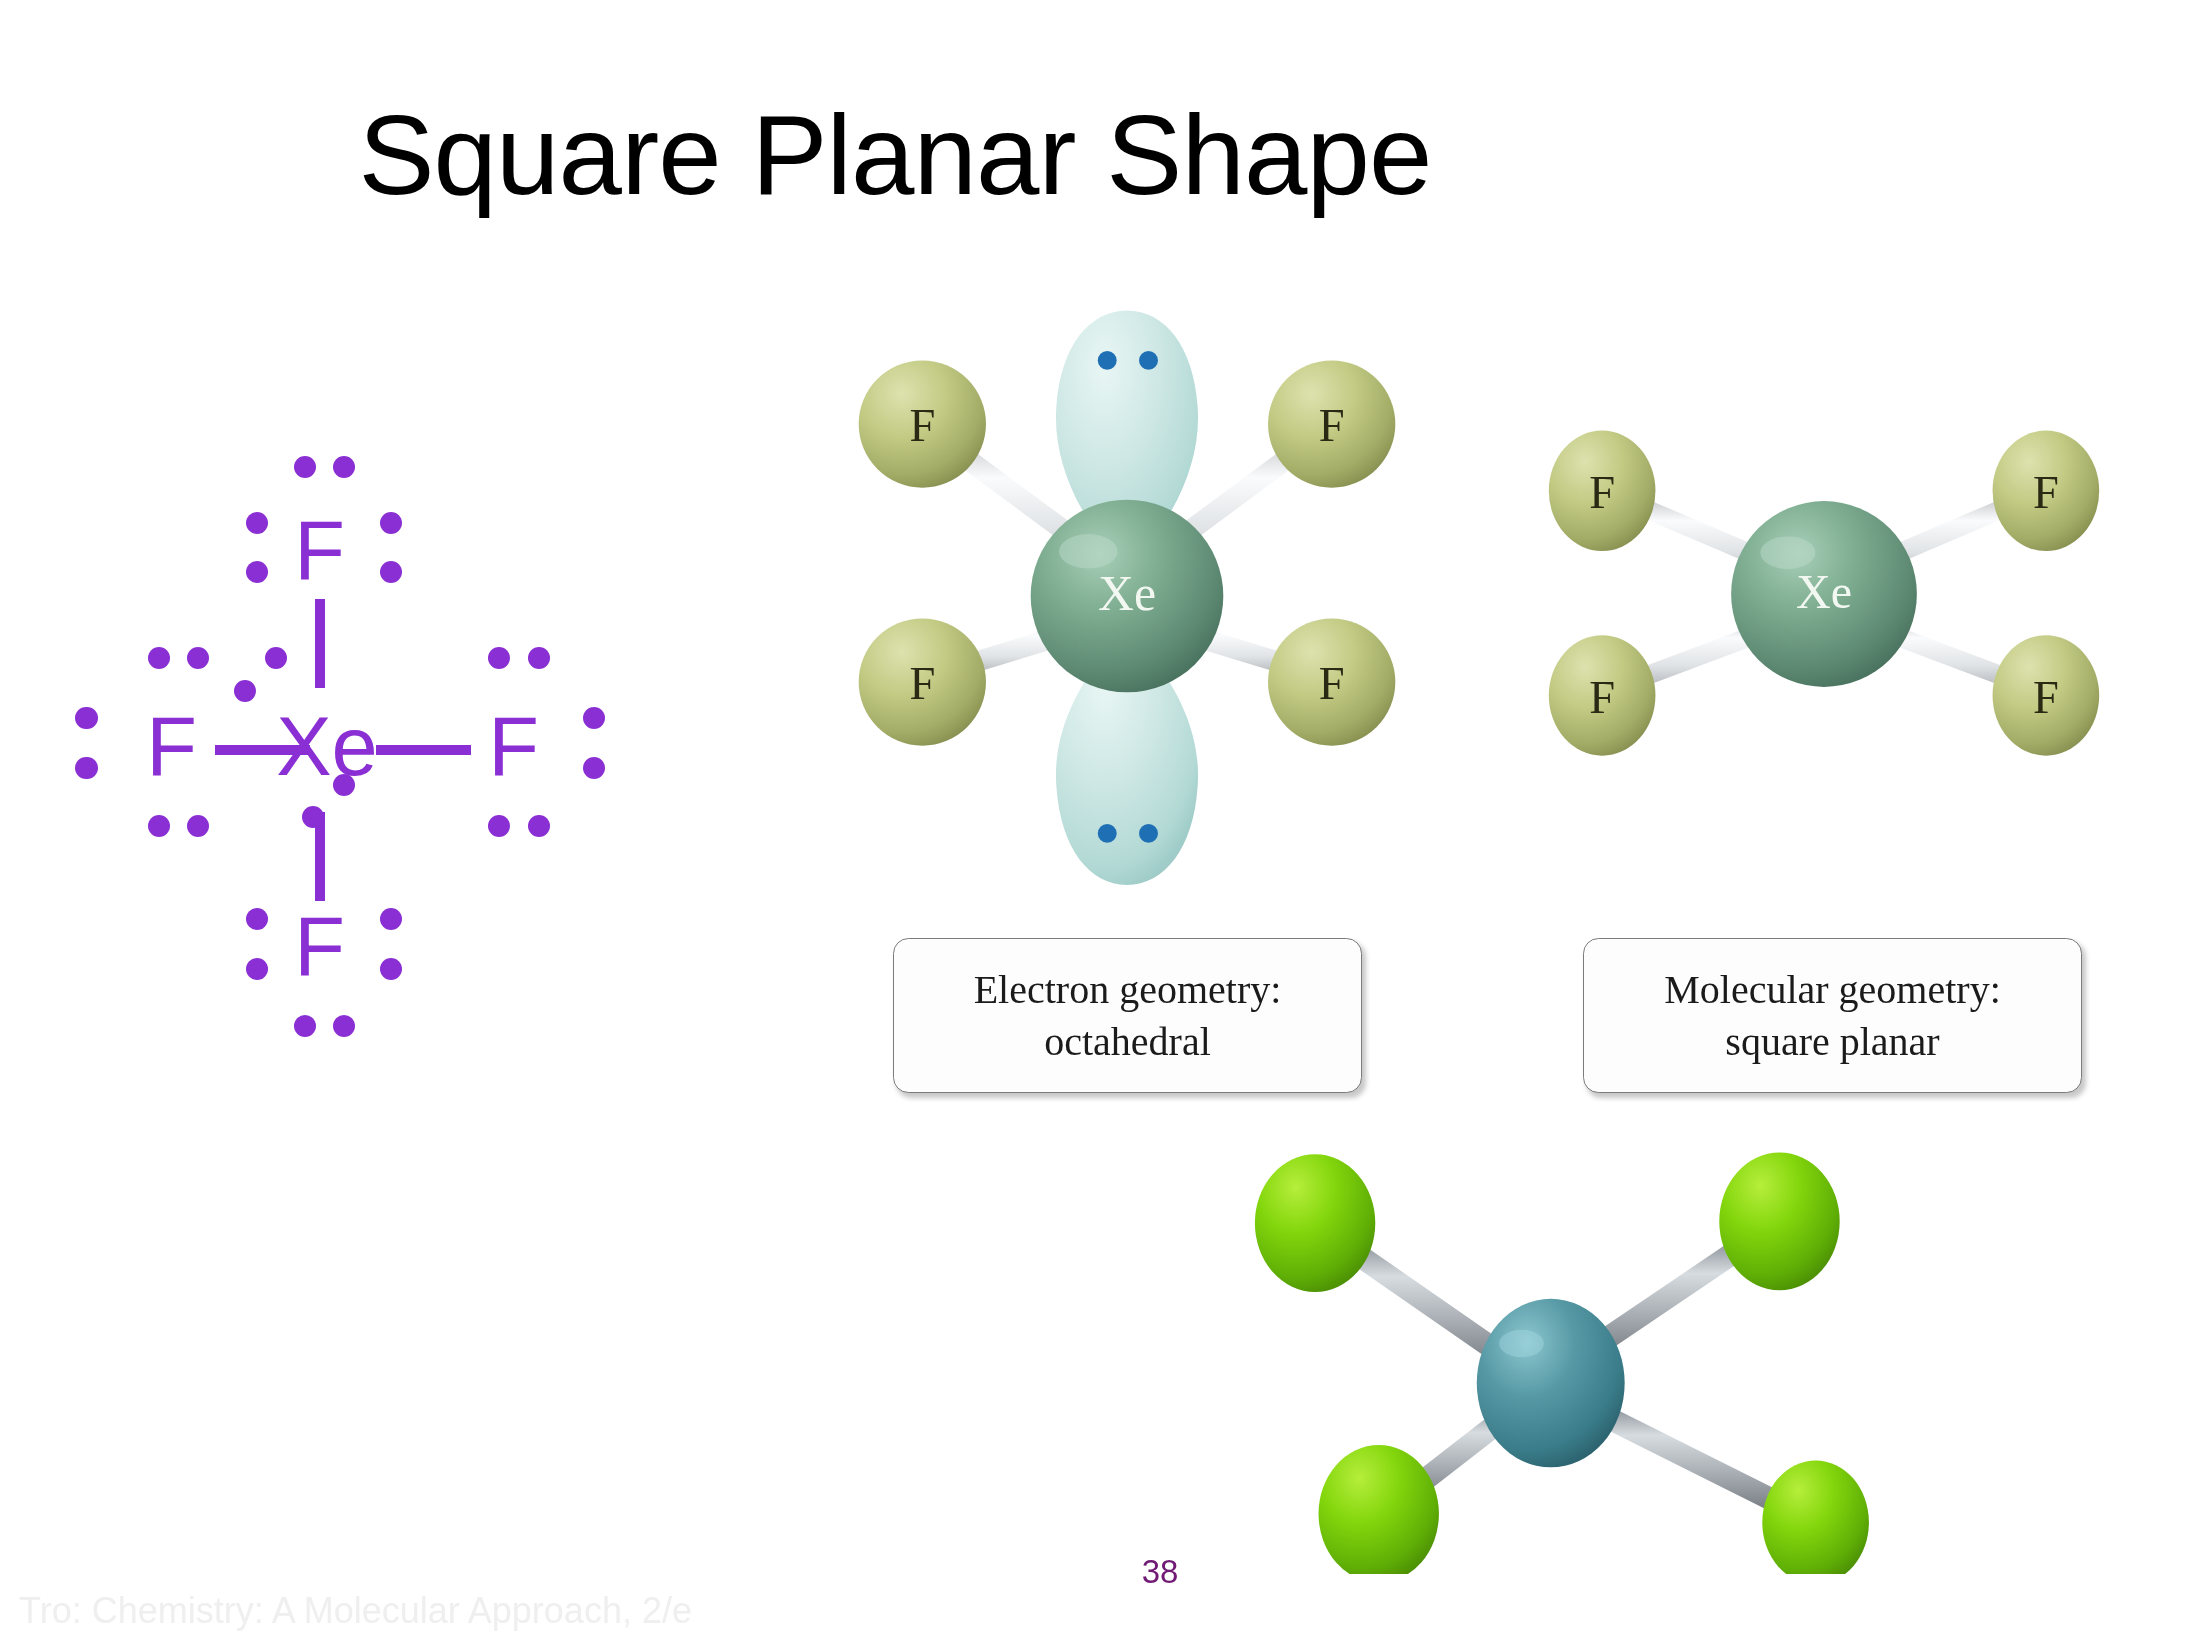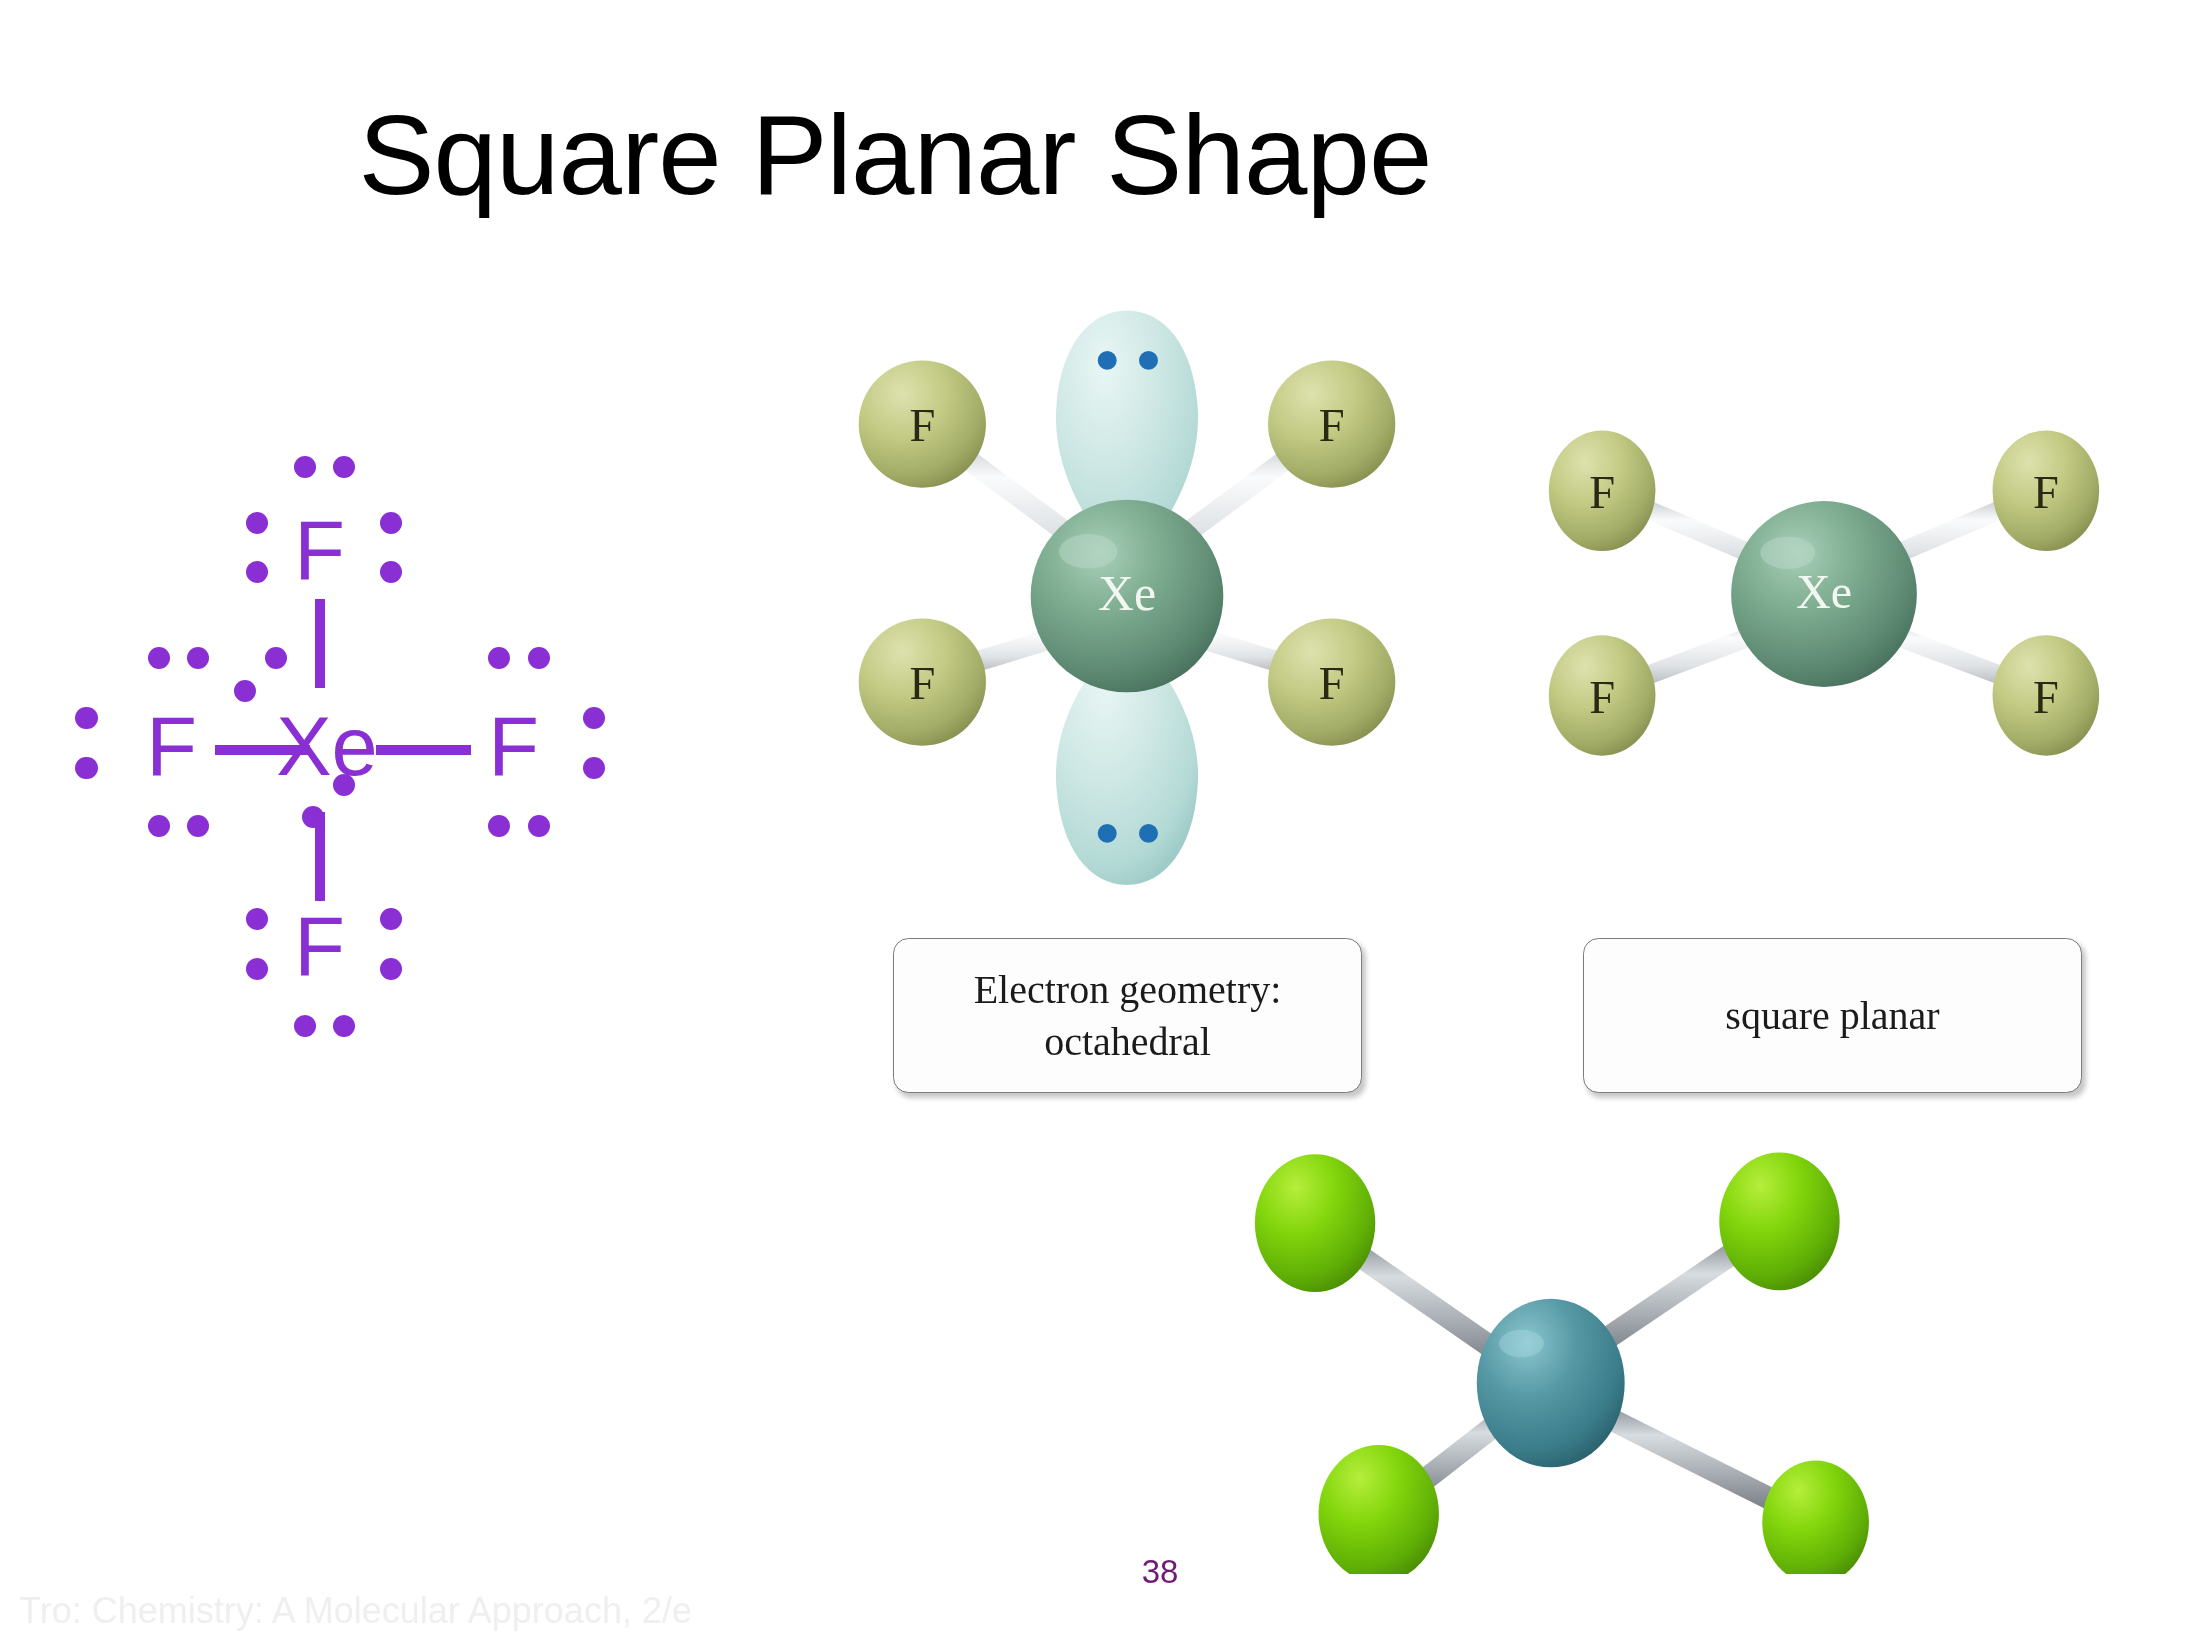--- a/index.html
+++ b/index.html
@@ -272,20 +272,21 @@
   
   
 </div>
 
 <div class="caption-box" style="left:893px; top:938px; width:469px; height:155px;">
   <span class="caption-line">Electron geometry:</span>
   <span class="caption-line">octahedral</span>
 </div>
 
 <div class="caption-box" style="left:1583px; top:938px; width:499px; height:155px;">
+  <span class="caption-line">Molecular geometry:</span>
   <span class="caption-line">square planar</span>
 </div>
 
 <div class="model" style="left:1222px; top:1144px; width:654px; height:430px;">
   <svg width="654" height="430" viewBox="0 0 760 500" xmlns="http://www.w3.org/2000/svg">
     <defs>
       <radialGradient id="sfCenterGrad" cx="34%" cy="26%" r="80%">
         <stop offset="0%" stop-color="#8CC6CE"></stop>
         <stop offset="40%" stop-color="#579AA6"></stop>
         <stop offset="80%" stop-color="#3A7C89"></stop>

